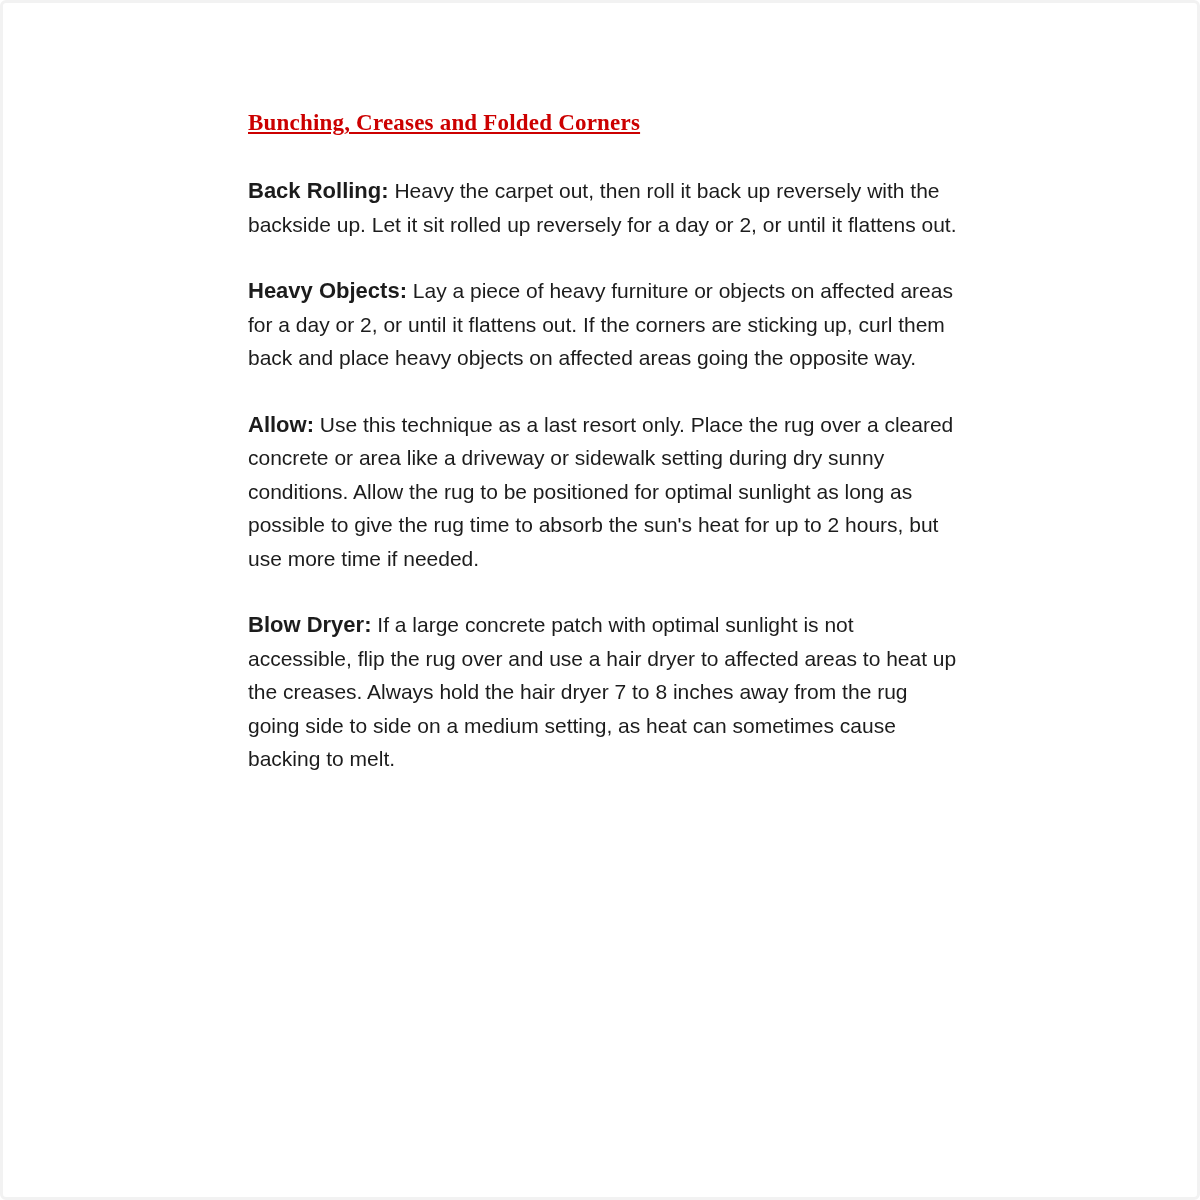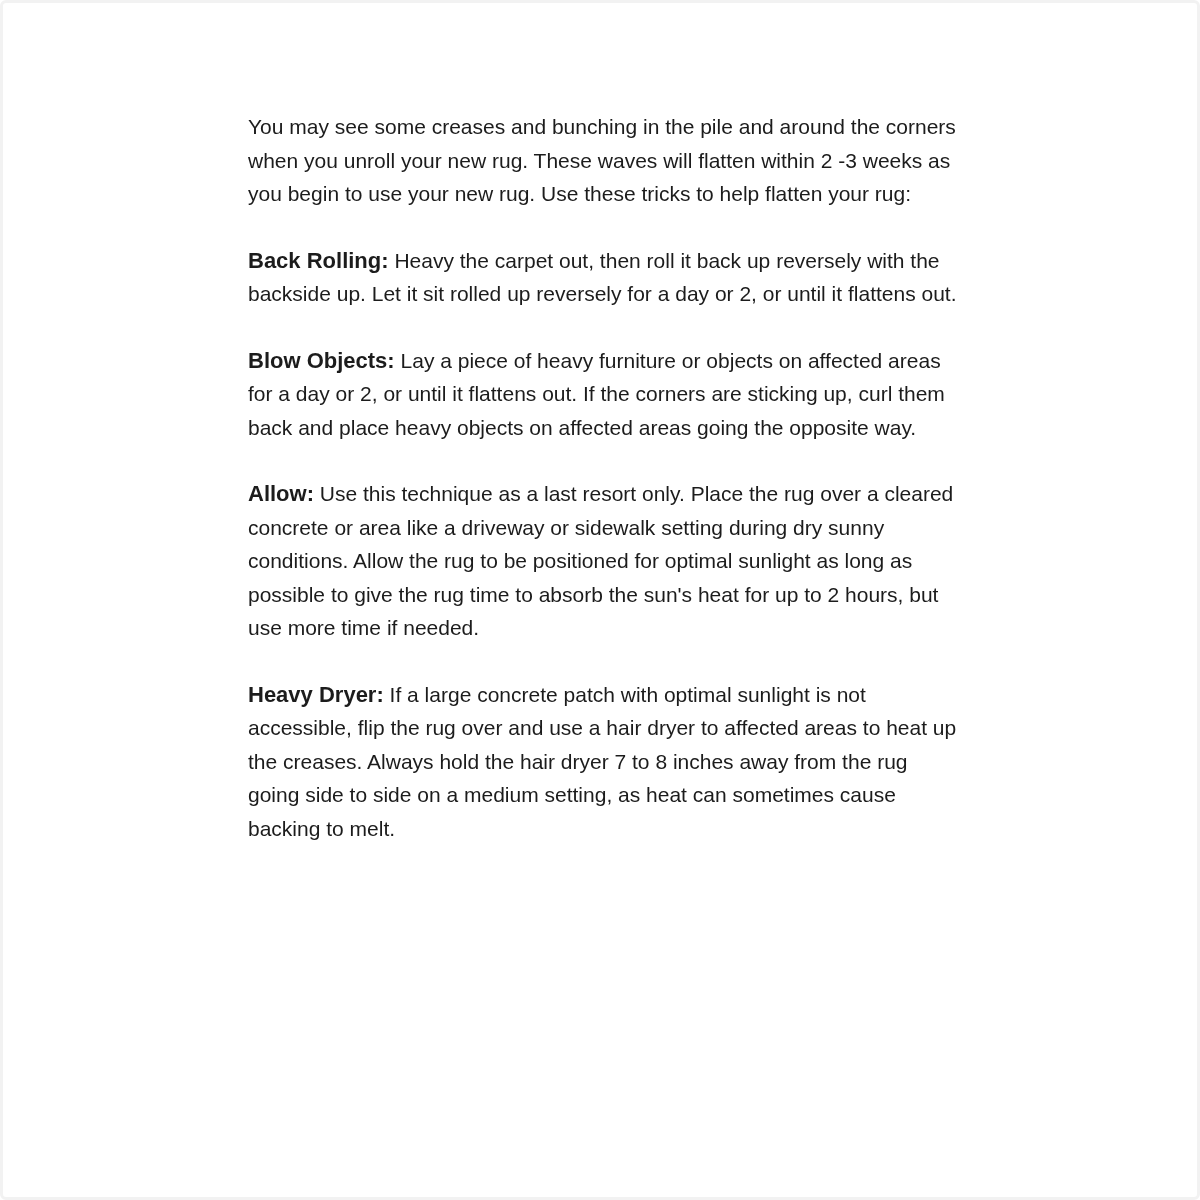--- a/index.html
+++ b/index.html
@@ -45,36 +45,36 @@
     font-size: 22px;
   }
 </style>
 </head>
 <body>
 
 <div class="page-frame"></div>
 
 <div class="page">
 
+  <h1 class="doc-title">Bunching, Creases and Folded Corners</h1>
 
-  <p class="para">You may see some creases and bunching in the pile and around the corners when you unroll your new rug. These waves will flatten within 2 -3 weeks as you begin to use your new rug. Use these tricks to help flatten your rug:</p>
 
   <p class="para">
     <strong>Back Rolling:</strong>
     <span>Heavy the carpet out, then roll it back up reversely with the backside up. Let it sit rolled up reversely for a day or 2, or until it flattens out.</span>
   </p>
 
   <p class="para">
-    <strong>Blow Objects:</strong>
+    <strong>Heavy Objects:</strong>
     <span>Lay a piece of heavy furniture or objects on affected areas for a day or 2, or until it flattens out. If the corners are sticking up, curl them back and place heavy objects on affected areas going the opposite way.</span>
   </p>
 
   <p class="para">
     <strong>Allow:</strong>
     <span>Use this technique as a last resort only. Place the rug over a cleared concrete or area like a driveway or sidewalk setting during dry sunny conditions. Allow the rug to be positioned for optimal sunlight as long as possible to give the rug time to absorb the sun's heat for up to 2 hours, but use more time if needed.</span>
   </p>
 
   <p class="para">
-    <strong>Heavy Dryer:</strong>
+    <strong>Blow Dryer:</strong>
     <span>If a large concrete patch with optimal sunlight is not accessible, flip the rug over and use a hair dryer to affected areas to heat up the creases. Always hold the hair dryer 7 to 8 inches away from the rug going side to side on a medium setting, as heat can sometimes cause backing to melt.</span>
   </p>
 
 </div>
 
 </body></html>

